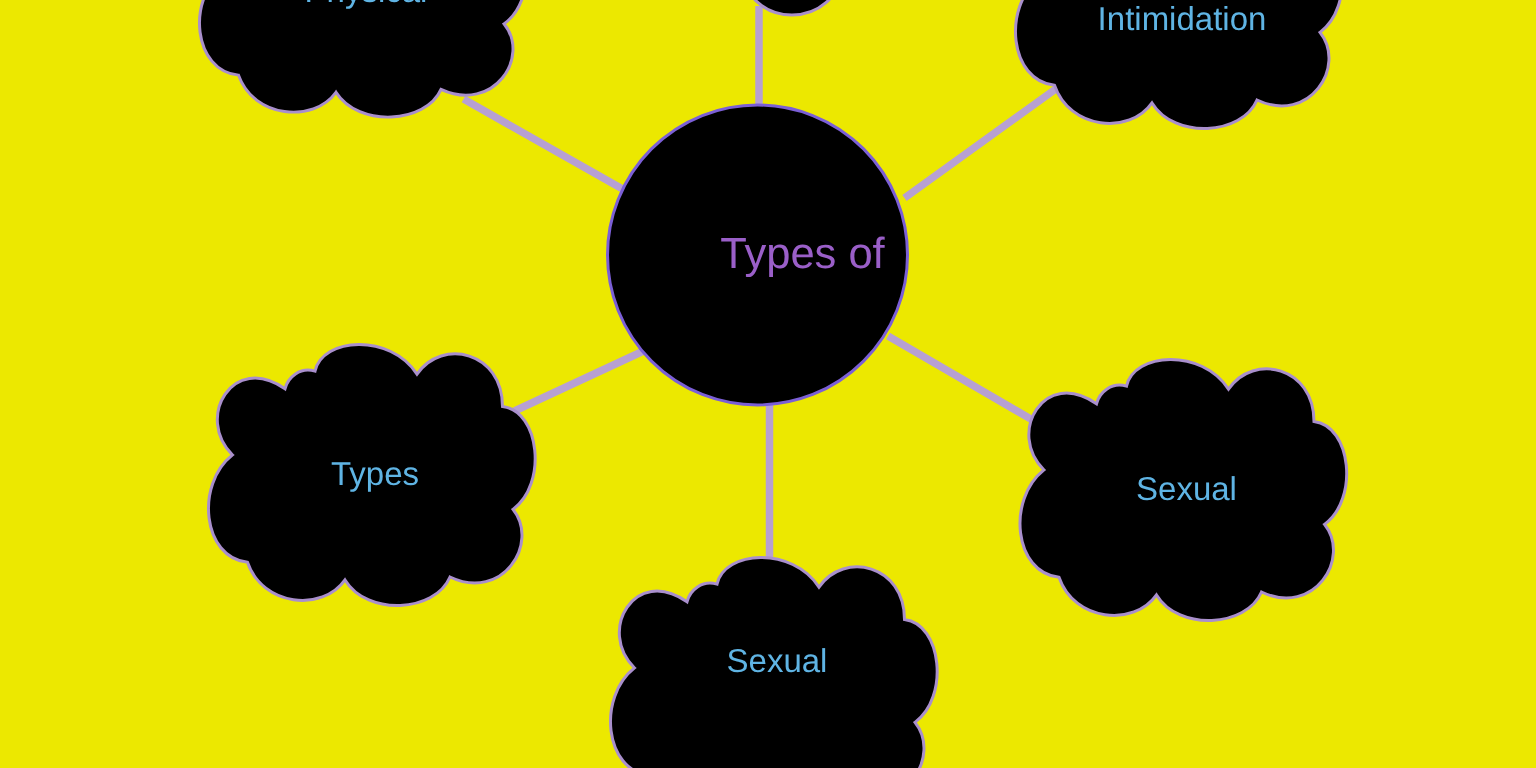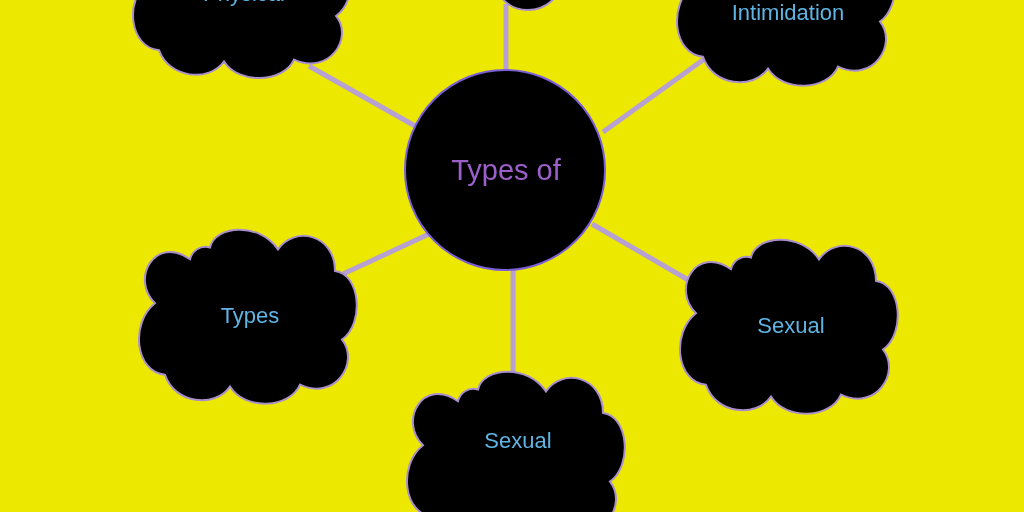--- a/index.html
+++ b/index.html
@@ -12,21 +12,21 @@
   #canvas { position: absolute; left: 0; top: 0; width: 1024px; height: 512px; }
   .label {
     position: absolute;
     transform: translate(-50%, -50%);
     white-space: nowrap;
     text-align: center;
     font-weight: 500;
   }
   .leaf-label { color: #5fb4e4; font-size: 22px; }
   .center-label {
-    color: #9a5fc8; font-size: 29px; line-height: 45px;
+    color: #9a5fc8; font-size: 29px; line-height: 45px; margin-left: 29px;
   }
 </style>
 </head>
 <body>
 
 <svg id="canvas" viewBox="0 0 1024 512" xmlns="http://www.w3.org/2000/svg">
   <defs>
 
     <g id="cloud">
       <path d="M -60 -60

